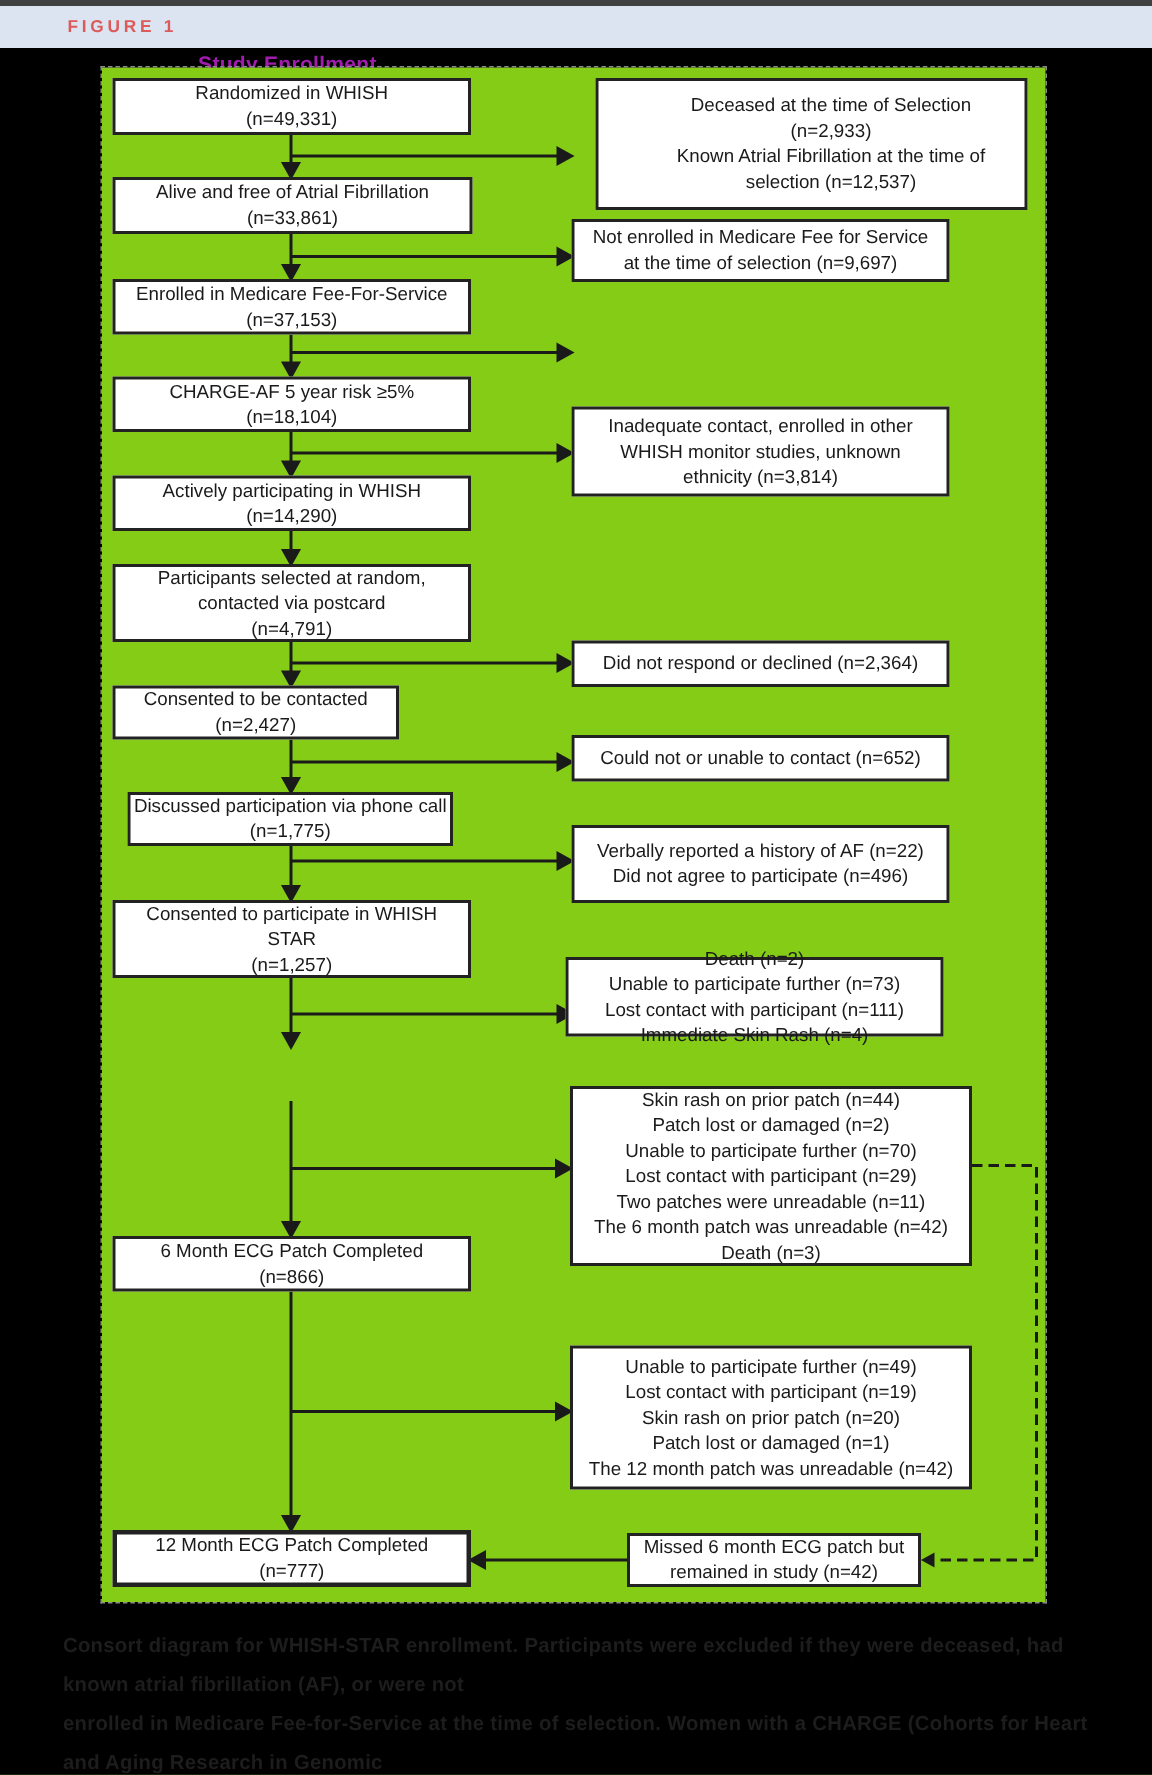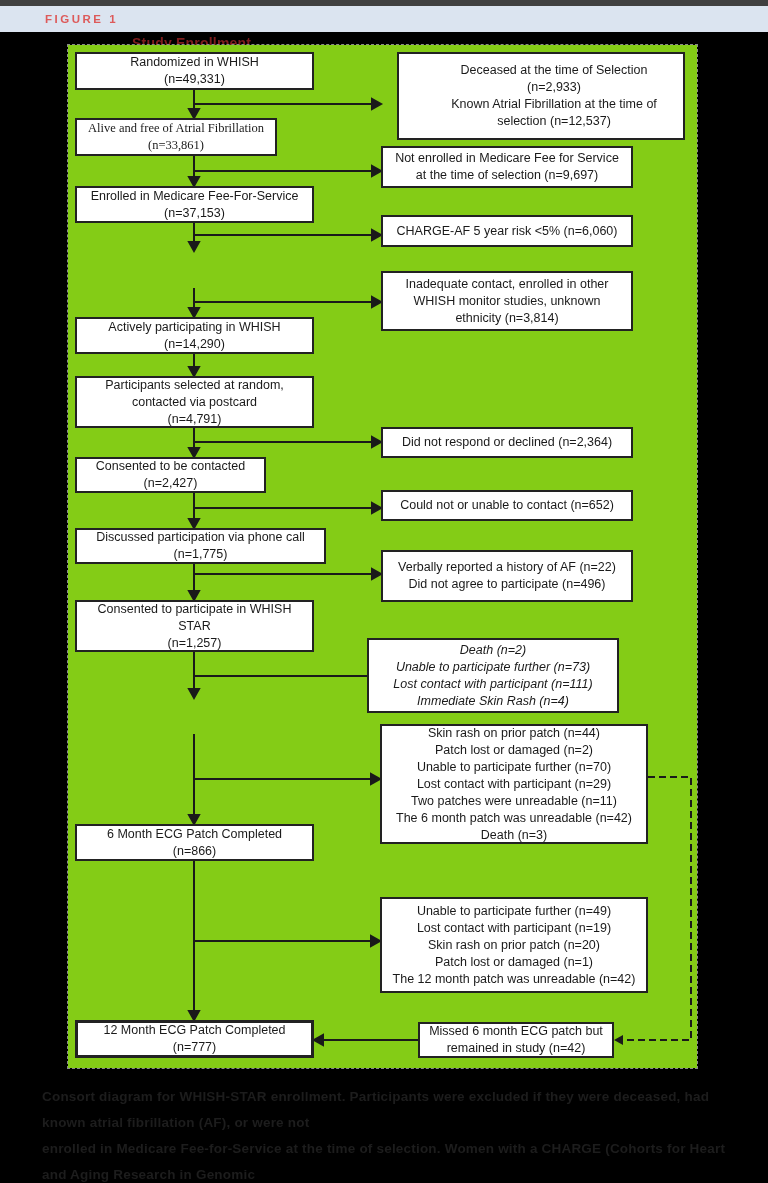--- a/index.html
+++ b/index.html
@@ -3,28 +3,28 @@
 <meta charset="utf-8">
 <style>
   * { margin:0; padding:0; box-sizing:border-box; }
   html,body { background:#000; }
   body { font-family:"Liberation Sans", sans-serif; }
   .page { position:relative; width:768px; height:1183px; background:#000; overflow:hidden; }
 
   
   .figure-header {
     position:absolute; left:0; top:0; width:768px; height:32px;
-    background:#dbe4f0; border-top:6px solid #404040;
+    background:#dbe4f0; border-top:4px solid #404040;
     display:flex; align-items:center; padding-left:45px;text-align:center;
   }
   .figure-label {
     color:#dd5a5a; font-size:11.5px; font-weight:bold; letter-spacing:2.5px;
   }
   .figure-title {
-    color:#7f1d1d; font-size:14px; font-weight:600; margin-left:14px; letter-spacing:0.2px;margin-top:47px;
+    color:#a21caf; font-size:14px; font-weight:600; margin-left:14px; letter-spacing:0.2px;margin-top:47px;
   }
 
   
   .panel {
     position:absolute; left:68px; top:45px; width:629px; height:1023px;
     background:#84cc16; outline:1px dashed #8a8a8a;
   }
   .connectors { position:absolute; left:0; top:0; }
 
   
@@ -107,56 +107,57 @@
       </g>
 
       <g stroke="#1a1a1a" stroke-width="2" fill="none" stroke-dasharray="7,4">
         <path d="M580,732 H623 V995 H556"></path>
       </g>
       <polygon points="555,990 555,1000 546,995" fill="#1a1a1a"></polygon>
     </svg>
 
     <div class="fbox" style="left:7px;top:7px;width:239px;height:38px;">Randomized in WHISH
 (n=49,331)</div>
-    <div class="fbox" style="left:7px;top:73px;width:202px;height:38px;font-family:Liberation Serif, serif;">Alive and free of Atrial Fibrillation
+    <div class="fbox" style="left:7px;top:73px;width:240px;height:38px;">Alive and free of Atrial Fibrillation
 (n=33,861)</div>
     <div class="fbox" style="left:7px;top:141px;width:239px;height:37px;">Enrolled in Medicare Fee-For-Service
 (n=37,153)</div>
+    <div class="fbox" style="left:7px;top:206px;width:239px;height:37px;">CHARGE-AF 5 year risk ≥5%
+(n=18,104)</div>
     <div class="fbox" style="left:7px;top:272px;width:239px;height:37px;">Actively participating in WHISH
 (n=14,290)</div>
     <div class="fbox" style="left:7px;top:331px;width:239px;height:52px;">Participants selected at random,
 contacted via postcard
 (n=4,791)</div>
     <div class="fbox" style="left:7px;top:412px;width:191px;height:36px;">Consented to be contacted
 (n=2,427)</div>
-    <div class="fbox" style="left:7px;top:483px;width:251px;height:36px;">Discussed participation via phone call
+    <div class="fbox" style="left:17px;top:483px;width:217px;height:36px;">Discussed participation via phone call
 (n=1,775)</div>
     <div class="fbox" style="left:7px;top:555px;width:239px;height:52px;">Consented to participate in WHISH
 STAR
 (n=1,257)</div>
     <div class="fbox" style="left:7px;top:779px;width:239px;height:37px;">6 Month ECG Patch Completed
 (n=866)</div>
     <div class="fbox thick" style="left:7px;top:975px;width:239px;height:38px;">12 Month ECG Patch Completed
 (n=777)</div>
 
     <div class="fbox" style="left:329px;top:7px;width:288px;height:88px;padding-left:28px;">Deceased at the time of Selection
 (n=2,933)
 Known Atrial Fibrillation at the time of
 selection (n=12,537)</div>
     <div class="fbox" style="left:313px;top:101px;width:252px;height:42px;">Not enrolled in Medicare Fee for Service
 at the time of selection (n=9,697)</div>
-    <div class="fbox" style="left:313px;top:170px;width:252px;height:32px;">CHARGE-AF 5 year risk &lt;5% (n=6,060)</div>
     <div class="fbox" style="left:313px;top:226px;width:252px;height:60px;">Inadequate contact, enrolled in other
 WHISH monitor studies, unknown
 ethnicity (n=3,814)</div>
     <div class="fbox" style="left:313px;top:382px;width:252px;height:31px;">Did not respond or declined (n=2,364)</div>
     <div class="fbox" style="left:313px;top:445px;width:252px;height:31px;">Could not or unable to contact (n=652)</div>
     <div class="fbox" style="left:313px;top:505px;width:252px;height:52px;">Verbally reported a history of AF (n=22)
 Did not agree to participate (n=496)</div>
-    <div class="fbox" style="left:299px;top:593px;width:252px;height:75px;font-style:italic;">Death (n=2)
+    <div class="fbox" style="left:309px;top:593px;width:252px;height:53px;">Death (n=2)
 Unable to participate further (n=73)
 Lost contact with participant (n=111)
 Immediate Skin Rash (n=4)</div>
     <div class="fbox" style="left:312px;top:679px;width:268px;height:120px;">Skin rash on prior patch (n=44)
 Patch lost or damaged (n=2)
 Unable to participate further (n=70)
 Lost contact with participant (n=29)
 Two patches were unreadable (n=11)
 The 6 month patch was unreadable (n=42)
 Death (n=3)</div>

